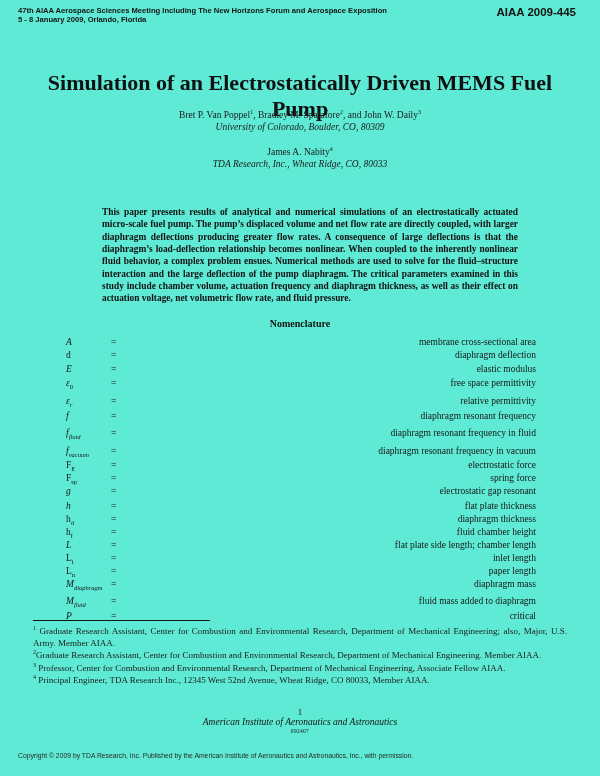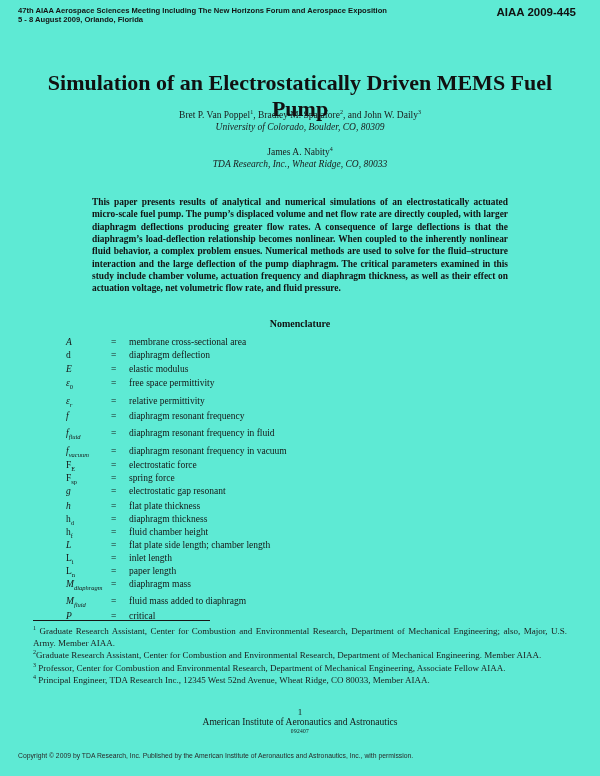--- a/index.html
+++ b/index.html
@@ -24,60 +24,60 @@
   }
   .title{
     position:absolute;top:70px;left:30px;right:30px;margin:0;
     text-align:center;font-size:22px;font-weight:bold;color:#111;
   }
   .byline{position:absolute;left:0;right:0;text-align:center;font-size:9.5px;line-height:12.4px;margin:0;}
   .byline-1{top:109px;}
   .byline-2{top:146px;}
   .affil{font-style:italic;}
   .abstract{
-    position:absolute;top:196px;left:92px;width:416px;margin:0;
+    position:absolute;top:196px;left:92px;width:416px;margin:10px;
     font-size:9.4px;line-height:12.35px;font-weight:bold;text-align:justify;color:#111;
   }
   .nom-head{
     position:absolute;top:318px;left:0;right:0;margin:0;
     text-align:center;font-size:10px;font-weight:bold;color:#111;
   }
   .nom-list{position:absolute;top:336px;left:66px;width:470px;font-size:9.5px;color:#161616;}
   .nom-row{display:flex;line-height:13px;}
   .nom-sym{width:45px;white-space:nowrap;}
   .nom-eq{width:18px;}
-  .nom-desc{flex:1;}
+  .nom-desc{flex:1;text-align:right;}
   .nom-row:nth-child(3),.nom-row:nth-child(4),.nom-row:nth-child(9){margin-top:1px;}
   .nom-row:nth-child(6),.nom-row:nth-child(12),.nom-row:nth-child(20){margin-top:2px;}
   .nom-row:nth-child(7),.nom-row:nth-child(19){margin-top:4px;}
   .nom-row:nth-child(5),.nom-row:nth-child(8){margin-top:5px;}
 
   .fn-rule{position:absolute;top:620px;left:33px;width:177px;height:0;border-top:1.2px solid #161616;}
   .footnotes{position:absolute;top:625px;left:33px;width:534px;font-size:9px;line-height:12.2px;text-align:justify;color:#1c1c1c;}
   .fn{margin:0;}
 
   .footer-center{position:absolute;top:707px;left:0;right:0;text-align:center;color:#161616;}
   .page-num{font-size:9px;line-height:10px;}
-  .institute{font-size:9.5px;line-height:11px;}
+  .institute{font-size:9.5px;line-height:11px;font-style:italic;}
   .doc-code{font-size:5.5px;line-height:7px;letter-spacing:.3px;}
 
   .copyright{
     position:absolute;left:18px;top:752px;
     font-family:"Liberation Sans","DejaVu Sans",sans-serif;
     font-size:6.8px;color:#2a2a2a;
   }
 </style>
 </head>
 <body>
 
 <div class="page">
 
   <div class="hdr-left">
     <div>47th AIAA Aerospace Sciences Meeting Including The New Horizons Forum and Aerospace Exposition</div>
-    <div>5 - 8 August 2009, Orlando, Florida</div>
+    <div>5 - 8 January 2009, Orlando, Florida</div>
   </div>
 
   <div class="hdr-right">AIAA 2009-445</div>
 
   <h1 class="title">Simulation of an Electrostatically Driven MEMS Fuel Pump</h1>
 
   <p class="byline byline-1">
     <span id="authorsLine">Bret P. Van Poppel<sup>1</sup>, Bradley M. Spatafore<sup>2</sup>, and John W. Daily<sup>3</sup></span><br>
     <span class="affil">University of Colorado, Boulder, CO, 80309</span>
   </p>

